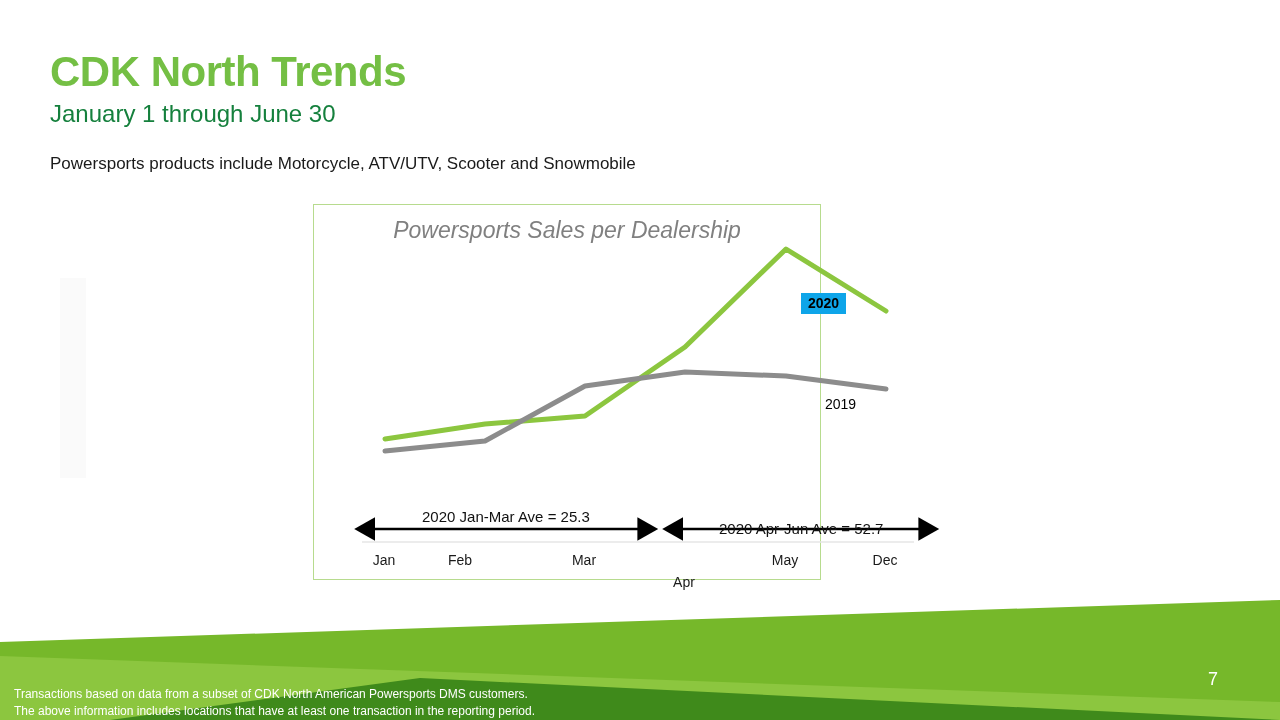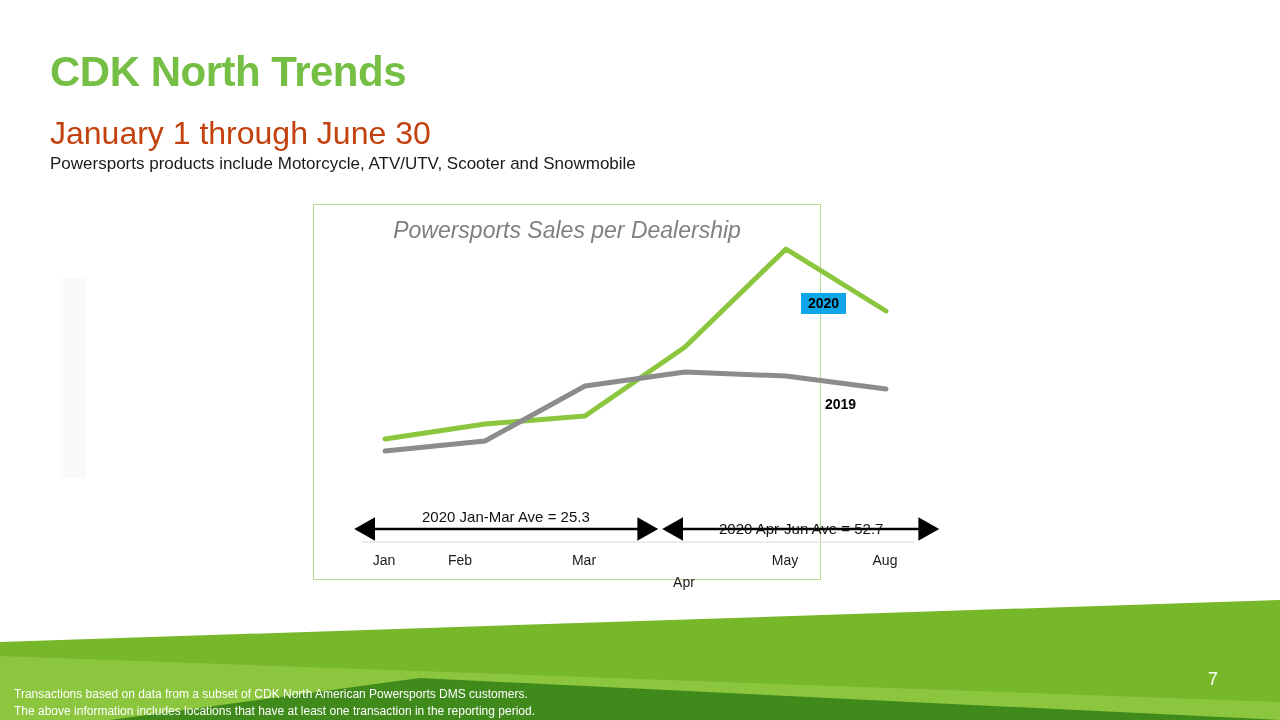--- a/index.html
+++ b/index.html
@@ -16,22 +16,22 @@
   }
 
   
   #deck-title {
     position: absolute; left: 50px; top: 48px;
     font-size: 42px; font-weight: bold;
     color: #74bf44; letter-spacing: -0.5px;
     white-space: nowrap;
   }
   #subtitle {
-    position: absolute; left: 50px; top: 115px;
-    font-size: 32px; font-weight: normal; color: #c2410c;
+    position: absolute; left: 50px; top: 100px;
+    font-size: 24px; font-weight: normal; color: #15803d;
     white-space: nowrap;
   }
   #note {
     position: absolute; left: 50px; top: 154px;
     font-size: 17px; font-weight: normal; color: #1a1a1a;
     white-space: nowrap;
   }
 
   
   .ghost-band {
@@ -67,21 +67,21 @@
     background: #0ea5e9;
     color: #000000;
     font-size: 14px; font-weight: bold;
     padding: 3px 7px 4px 7px;
     line-height: 1;
   }
   #label-2019 {
     position: absolute;
     left: 825px; top: 397px;
     color: #000000;
-    font-size: 14px; font-weight: bold;
+    font-size: 14px; font-weight: normal;
     line-height: 1;
   }
 
   
   #annot-svg {
     position: absolute; left: 313px; top: 500px;
     width: 642px; height: 80px;
   }
   .annot-text {
     position: absolute;
@@ -160,21 +160,21 @@
 
   <div class="annot-text" id="annot-q1">2020 Jan-Mar Ave = 25.3</div>
   <div class="annot-text" id="annot-q2">2020 Apr-Jun Ave = 52.7</div>
 
   <div id="month-labels">
       <div class="month-label" style="left: 384px; text-align: center;">Jan</div>
       <div class="month-label" style="left: 460px;">Feb</div>
       <div class="month-label" style="left: 584px;">Mar</div>
       <div class="month-label" style="left: 684px; margin-top: 22px;">Apr</div>
       <div class="month-label" style="left: 785px;">May</div>
-      <div class="month-label" style="left: 885px;">Aug</div>
+      <div class="month-label" style="left: 885px;">Dec</div>
     </div>
 
   <svg id="bottom-deco" viewBox="0 0 1280 120" preserveAspectRatio="none">
     <polygon points="0,42 1280,0 1280,120 0,120" fill="#76b82a"></polygon>
     <polygon points="0,56 1280,102 1280,120 0,120" fill="#8cc63f"></polygon>
     <polygon points="110,120 420,78 1280,120" fill="#3f8a1b"></polygon>
   </svg>
 
   <div id="footnote">
     <div>Transactions based on data from a subset of CDK North American Powersports DMS customers.</div>

